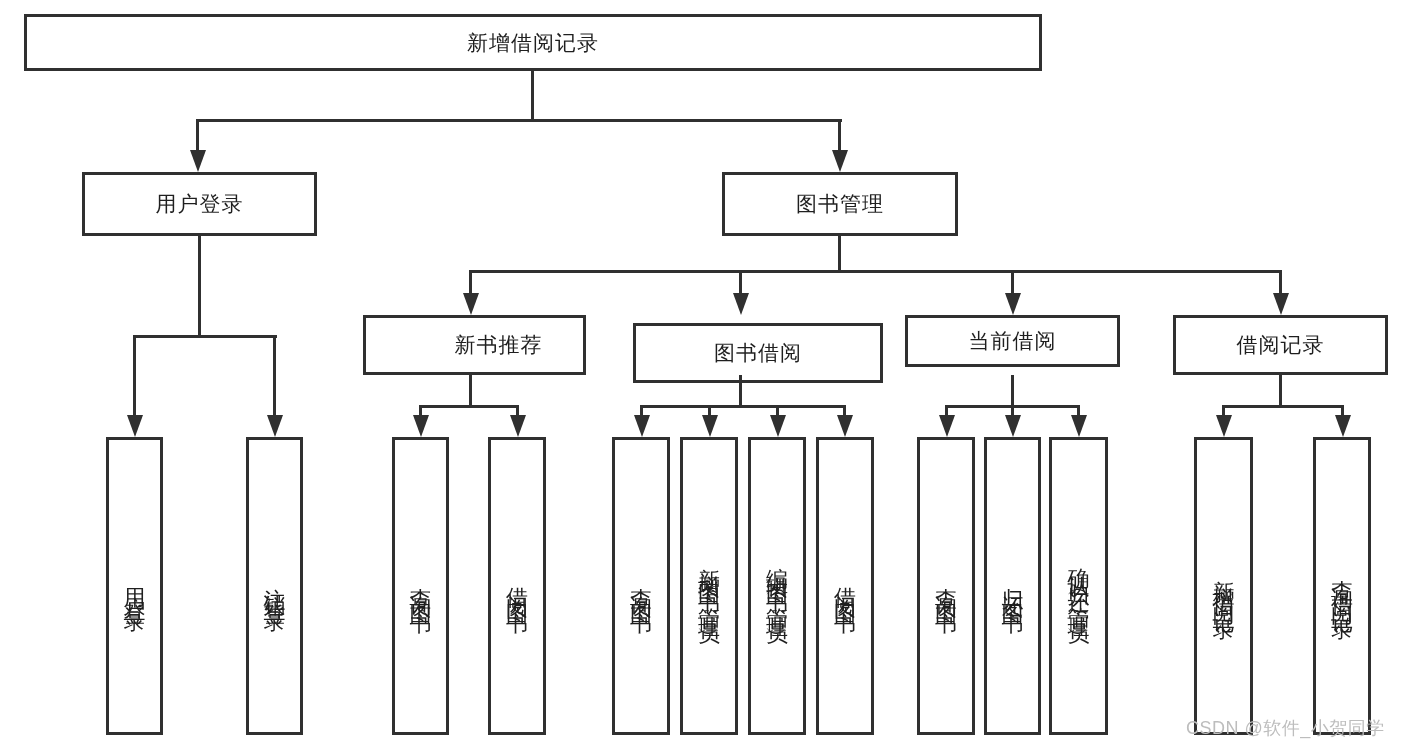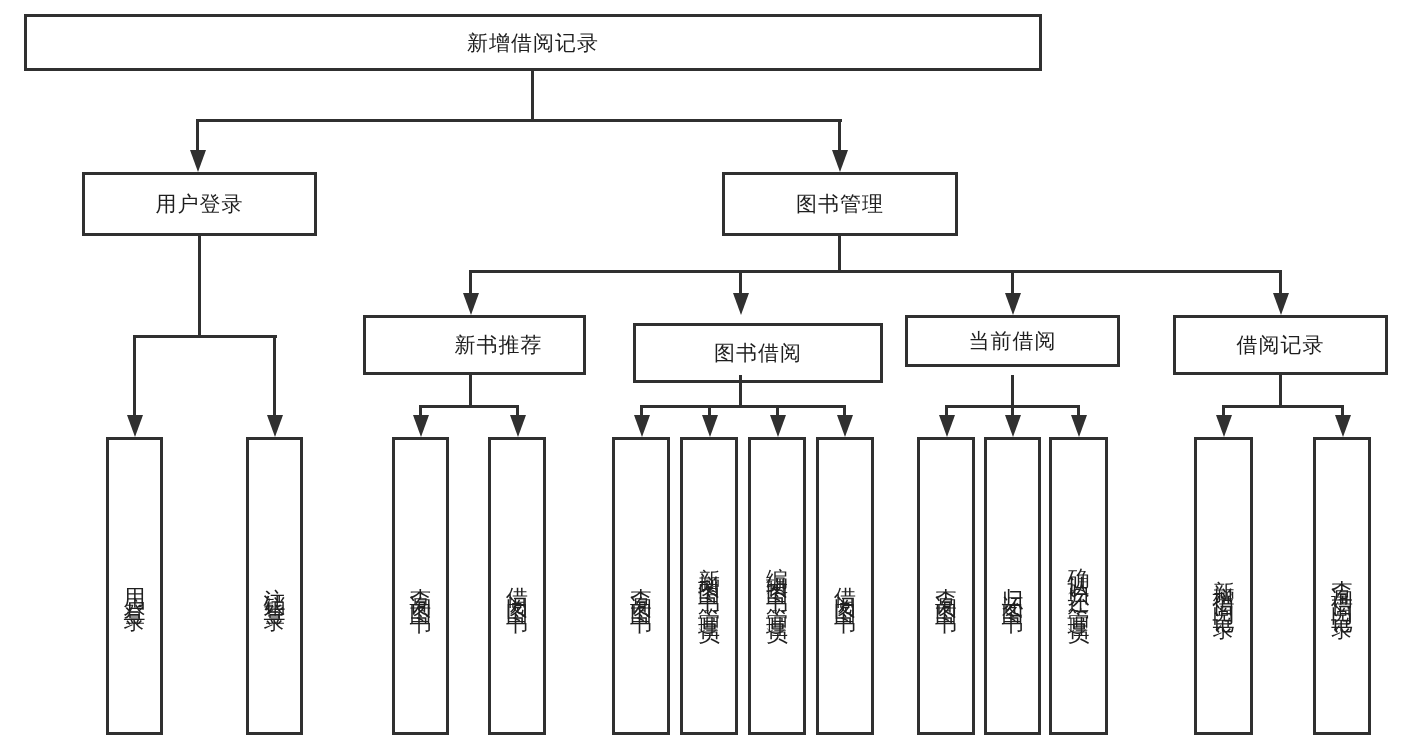--- a/index.html
+++ b/index.html
@@ -176,14 +176,15 @@
   <div class="arrow" style="left:634px;top:415px;"></div>
   <div class="arrow" style="left:702px;top:415px;"></div>
   <div class="arrow" style="left:770px;top:415px;"></div>
   <div class="arrow" style="left:837px;top:415px;"></div>
   <div class="arrow" style="left:939px;top:415px;"></div>
   <div class="arrow" style="left:1005px;top:415px;"></div>
   <div class="arrow" style="left:1071px;top:415px;"></div>
   <div class="arrow" style="left:1216px;top:415px;"></div>
   <div class="arrow" style="left:1335px;top:415px;"></div>
 
+  <div class="watermark" style="color: rgb(189, 189, 189);">CSDN @软件_小贺同学</div>
 
 </div>
 
 </body></html>

